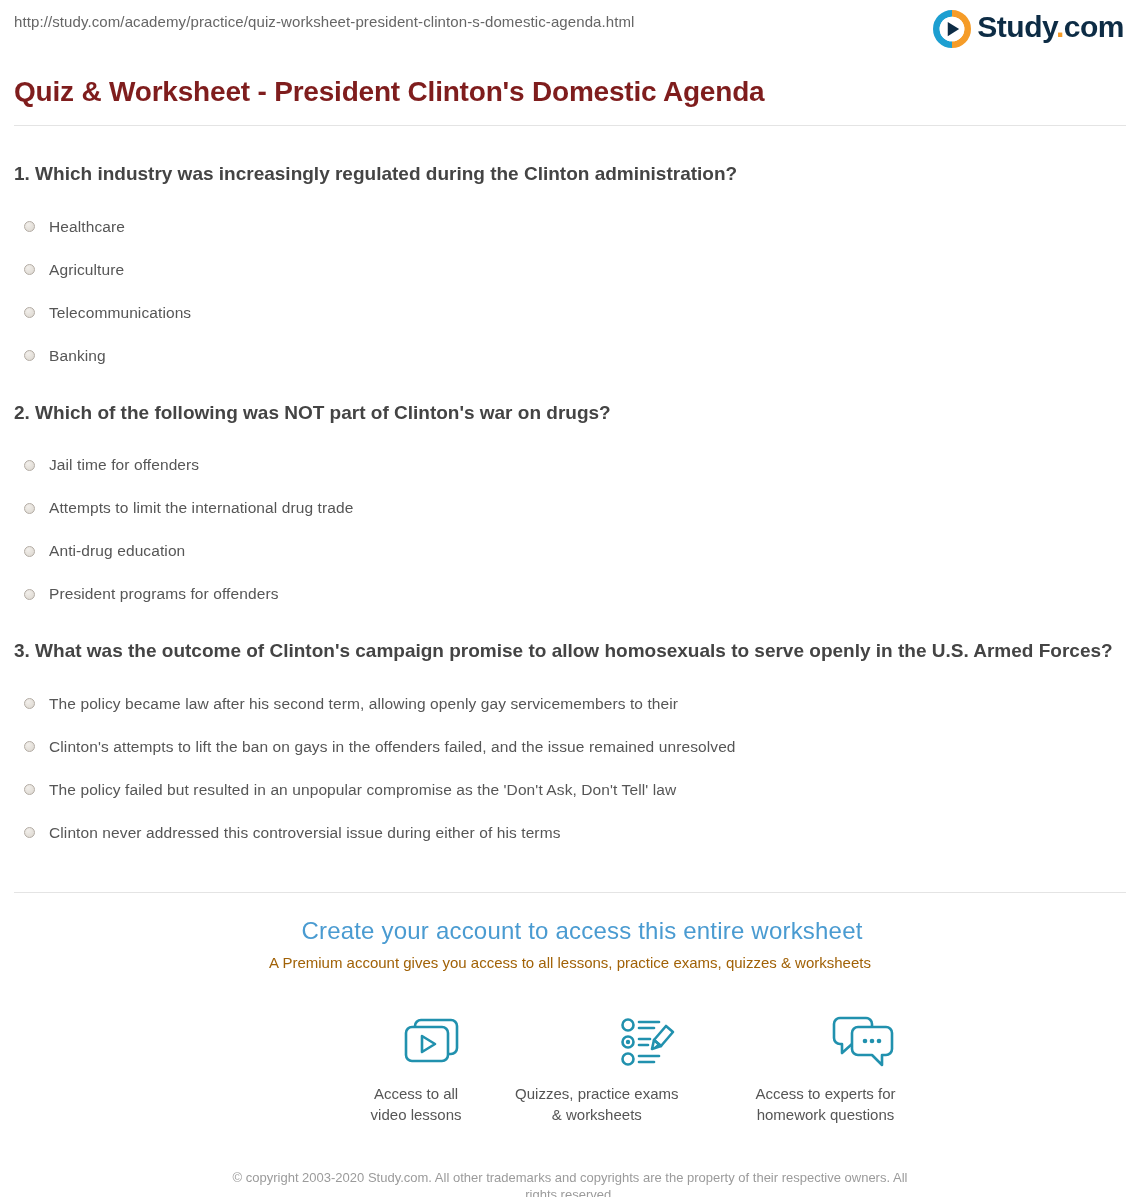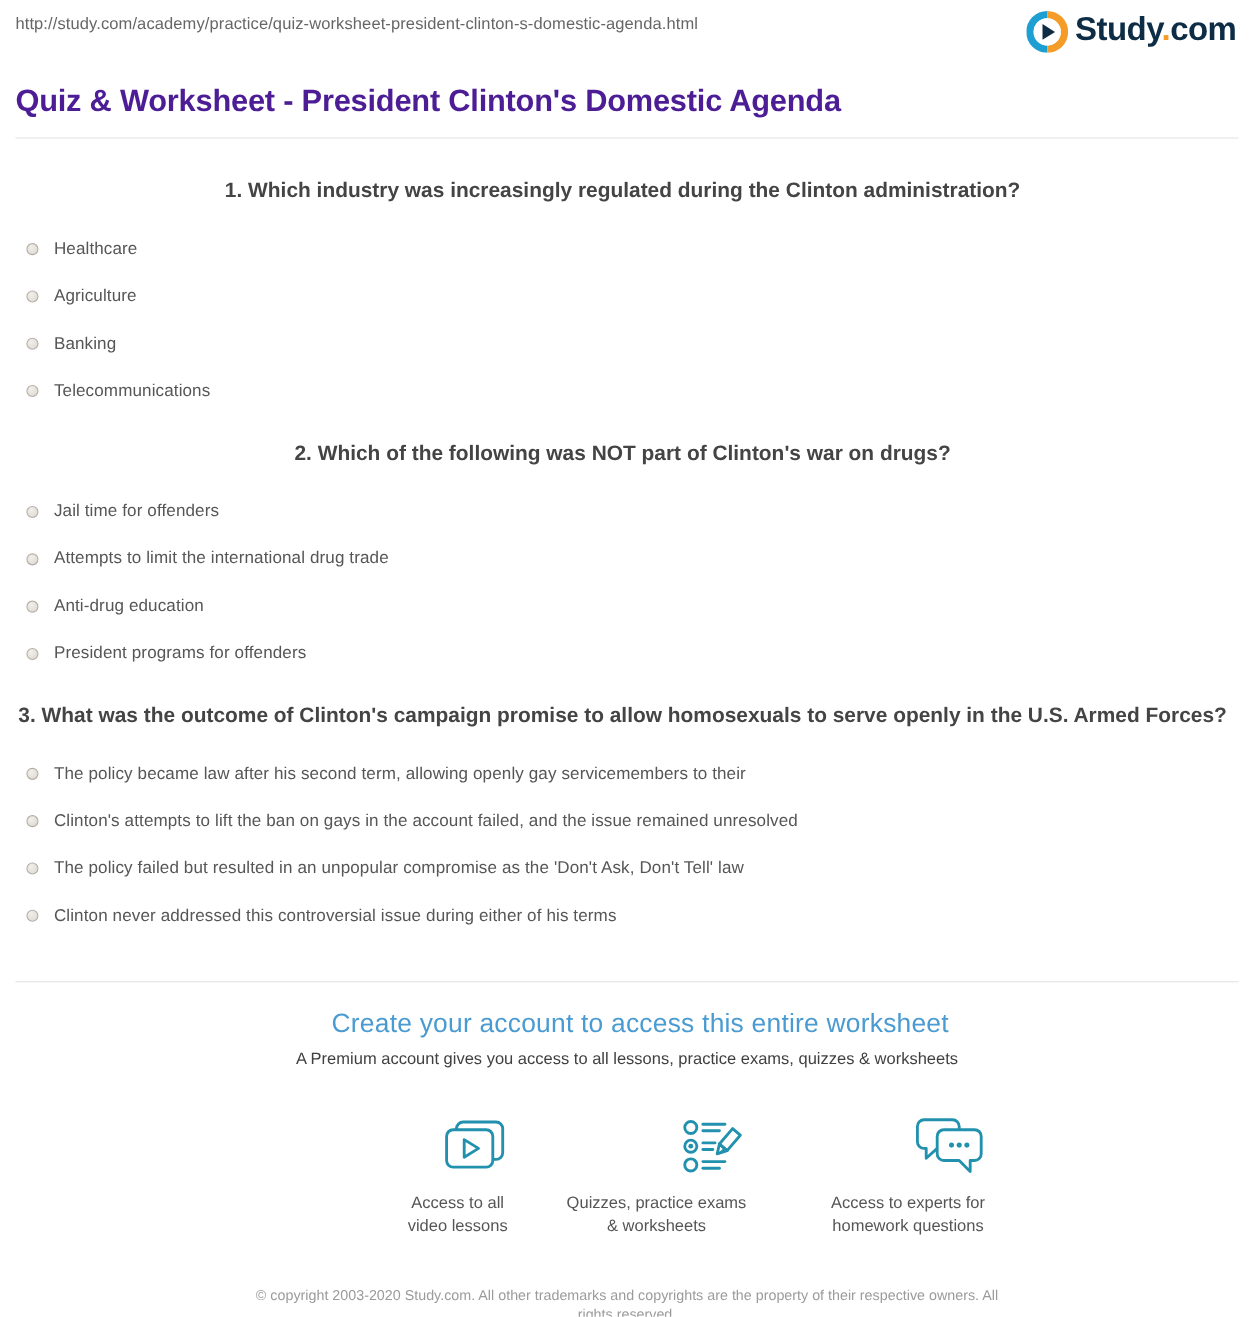--- a/index.html
+++ b/index.html
@@ -17,45 +17,45 @@
     gap: 32px;
   }
   .url { font-size: 15px; color: #666; padding-top: 3px; letter-spacing: 0.1px; }
   .logo { display: flex; align-items: flex-start; gap: 6px; }
   .logo-text { font-size: 30px; font-weight: bold; color: #0d2c45; letter-spacing: -0.5px; }
   .logo-text .dot { color: #f59c28; }
 
   
   h1.page-title {
     margin: 28px 14px 0 14px;
-    font-size: 28px; font-weight: bold; color: #4c1d95; letter-spacing: -0.2px;
+    font-size: 28px; font-weight: bold; color: #7f1d1d; letter-spacing: -0.2px;
   }
   .rule { border: none; border-top: 1px solid #e4e4e4; margin: 17px 14px 0 14px; }
 
   
-  .question { margin: 34px 14px 0 14px; text-align: center; }
+  .question { margin: 34px 14px 0 14px; }
   .question h2 {
     font-size: 19px; font-weight: bold; color: #444; line-height: 1.5;
     max-width: 1104px;
   }
   .options { margin-top: 29px; margin-left: 10px; }
   .option-row { display: flex; align-items: center; margin-bottom: 25px; }
   .option-row:last-child { margin-bottom: 0; }
   .radio {
     width: 11px; height: 11px; border-radius: 50%;
     border: 1px solid #b3aca4;
     background: radial-gradient(circle at 35% 30%, #f2efeb, #dbd6ce);
     flex: 0 0 auto; margin-right: 14px;
   }
   .option-label { font-size: 15.5px; color: #565656; letter-spacing: 0.1px; }
 
   
   .signup { text-align: center; margin-top: 24px; }
   .signup-headline { font-size: 24px; font-weight: normal; color: #4a9bd1; letter-spacing: 0.2px; padding-left: 24px; }
-  .signup-sub { font-size: 15px; color: #404040; margin-top: 9px; }
+  .signup-sub { font-size: 15px; color: #a16207; margin-top: 9px; }
   .features {
     display: flex; justify-content: center; align-items: flex-start;
     margin-top: 42px;
   }
   .feature { width: 217px; display: flex; flex-direction: column; align-items: flex-end; }
   .feature .icon-box { height: 58px; display: flex; align-items: center; justify-content: center; }
   .feature-label { margin-top: 12px; font-size: 15px; color: #555; line-height: 1.4; }
 
   
   .copyright {
@@ -92,25 +92,25 @@
     <div class="option-row">
       <span class="radio"></span>
       <span class="option-label">Healthcare</span>
     </div>
     <div class="option-row">
       <span class="radio"></span>
       <span class="option-label">Agriculture</span>
     </div>
     <div class="option-row">
       <span class="radio"></span>
+      <span class="option-label">Telecommunications</span>
+    </div>
+    <div class="option-row">
+      <span class="radio"></span>
       <span class="option-label">Banking</span>
-    </div>
-    <div class="option-row">
-      <span class="radio"></span>
-      <span class="option-label">Telecommunications</span>
     </div>
   </div>
 </div>
 
 <div class="question">
   <h2>2. Which of the following was NOT part of Clinton's war on drugs?</h2>
   <div class="options">
     <div class="option-row">
       <span class="radio"></span>
       <span class="option-label">Jail time for offenders</span>
@@ -132,21 +132,21 @@
 
 <div class="question">
   <h2>3. What was the outcome of Clinton's campaign promise to allow homosexuals to serve openly in the U.S. Armed Forces?</h2>
   <div class="options">
     <div class="option-row">
       <span class="radio"></span>
       <span class="option-label">The policy became law after his second term, allowing openly gay servicemembers to their</span>
     </div>
     <div class="option-row">
       <span class="radio"></span>
-      <span class="option-label">Clinton's attempts to lift the ban on gays in the account failed, and the issue remained unresolved</span>
+      <span class="option-label">Clinton's attempts to lift the ban on gays in the offenders failed, and the issue remained unresolved</span>
     </div>
     <div class="option-row">
       <span class="radio"></span>
       <span class="option-label">The policy failed but resulted in an unpopular compromise as the 'Don't Ask, Don't Tell' law</span>
     </div>
     <div class="option-row">
       <span class="radio"></span>
       <span class="option-label">Clinton never addressed this controversial issue during either of his terms</span>
     </div>
   </div>

